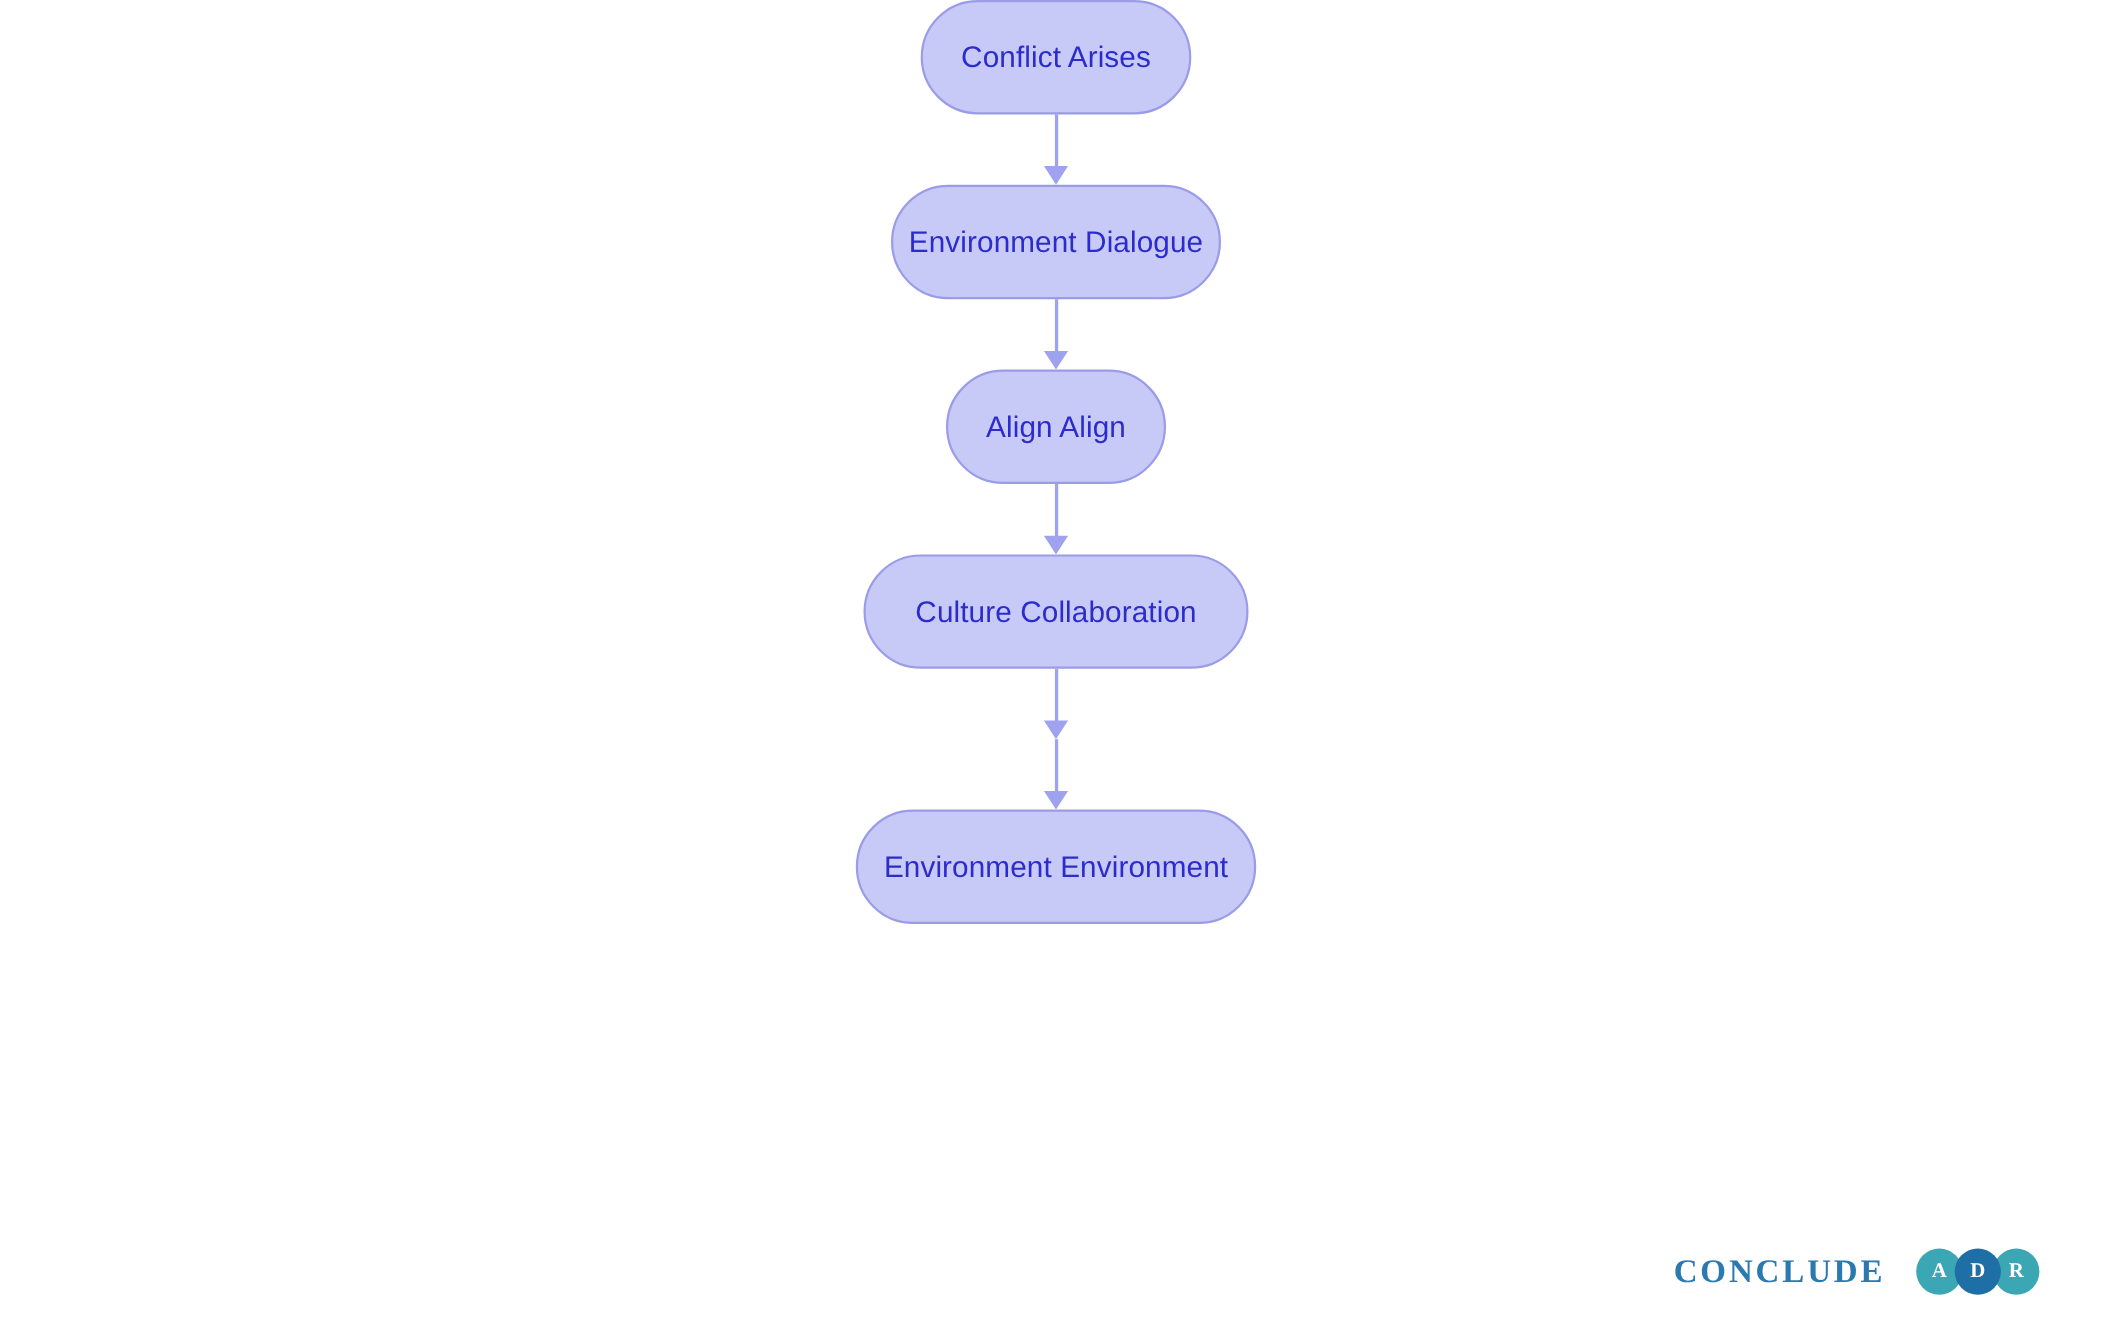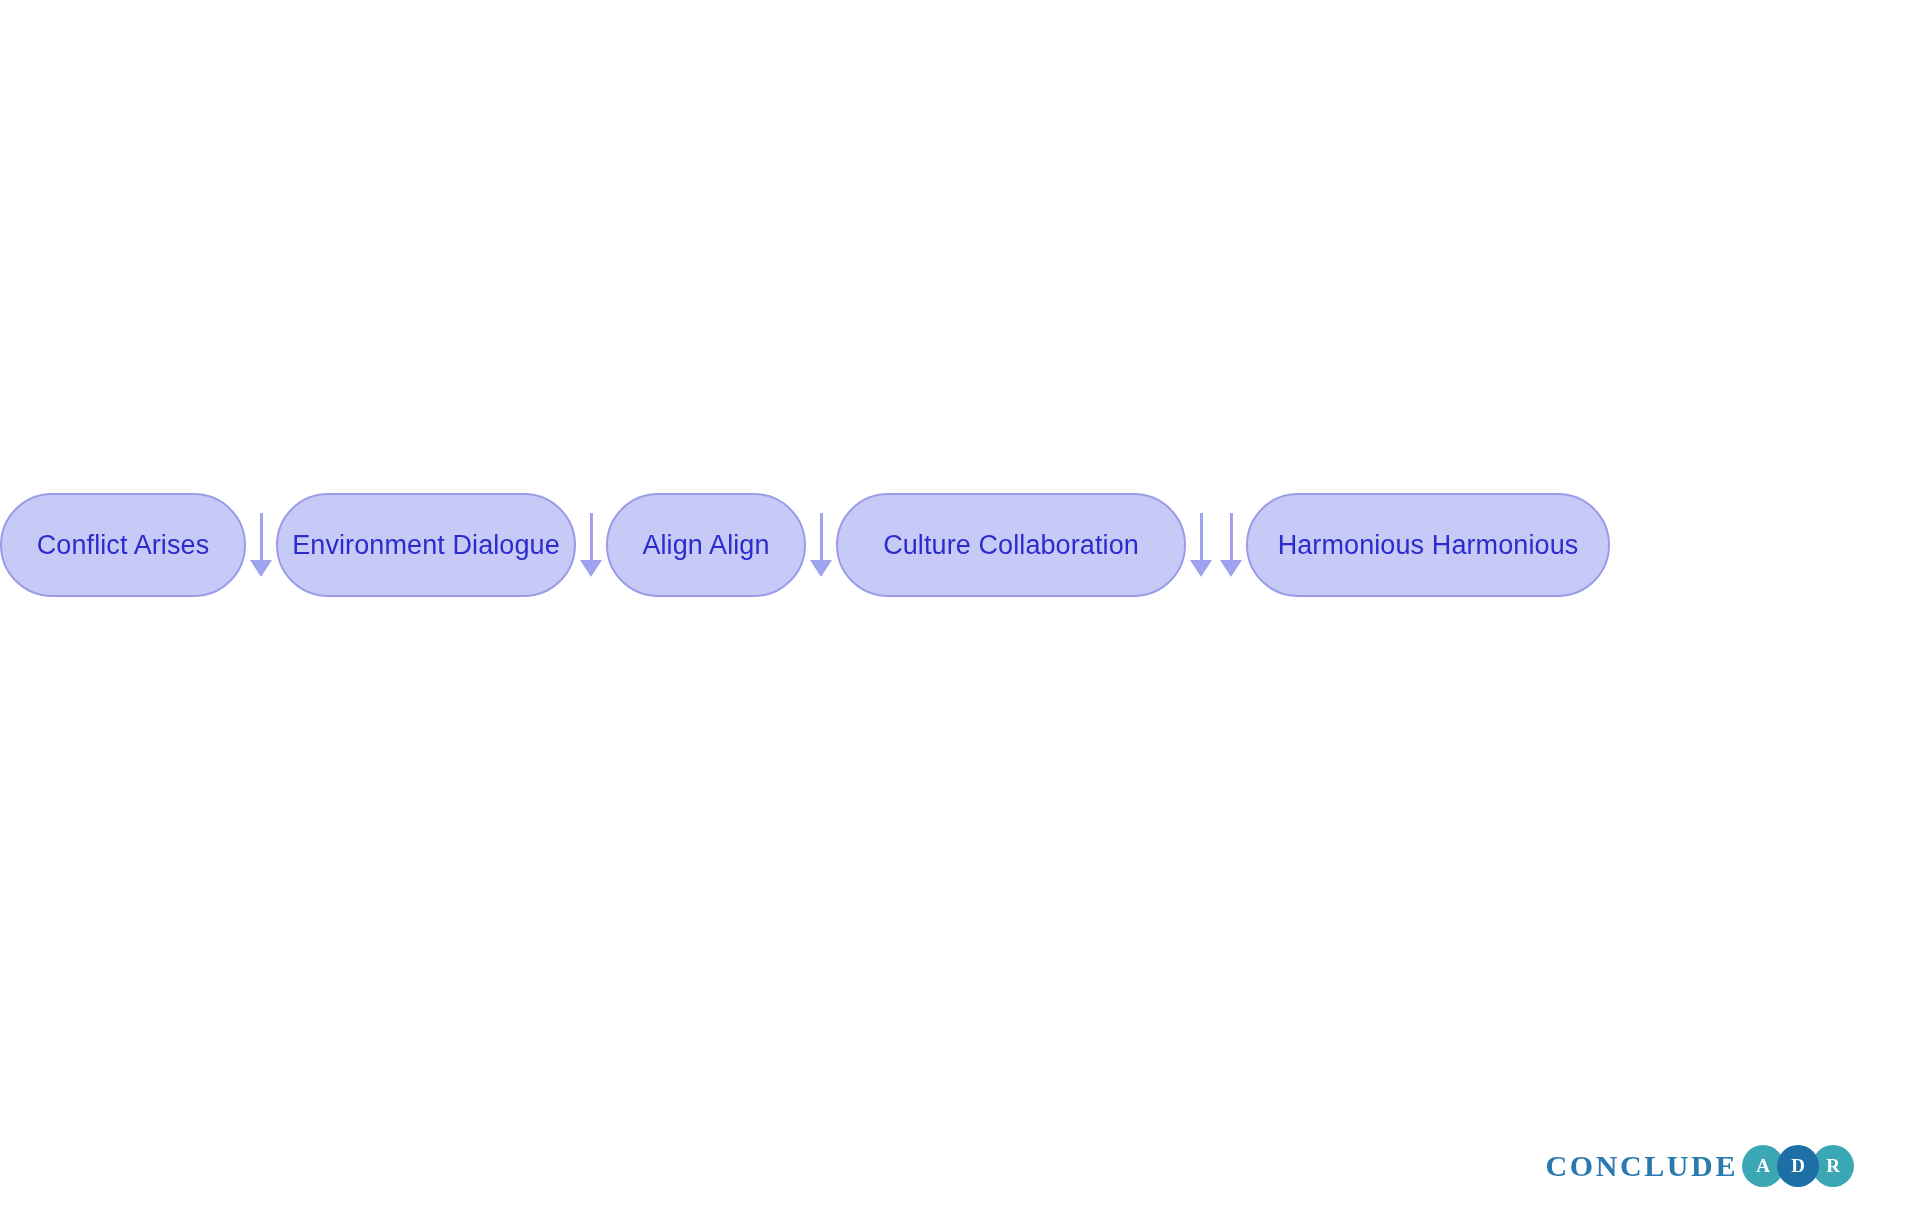--- a/index.html
+++ b/index.html
@@ -21,21 +21,21 @@
   }
 
   
   .flow {
     position: absolute;
     left: 0;
     top: 0;
     width: 1920px;
     height: 1090px;
     display: flex;
-    flex-direction: row;
+    flex-direction: column;
     align-items: center;
   }
 
   .node {
     position: relative;
     height: 104px;
     background: #c7c9f7;
     border: 2px solid #9a9ce8;
     border-radius: 60px;
     display: flex;
@@ -77,24 +77,24 @@
     border-left: 11px solid transparent;
     border-right: 11px solid transparent;
     border-top: 17px solid #9fa3ef;
     margin-top: -1px;
   }
 
   
   .brand {
     position: absolute;
     right: 66px;
-    bottom: 28px;
+    bottom: 38px;
     display: flex;
     align-items: center;
-    gap: 4px;
+    gap: 28px;
   }
 
   .brand-word {
     color: #2a7ab0;
     font-family: "Liberation Serif", serif;
     font-size: 30px;
     font-weight: bold;
     letter-spacing: 2.6px;
   }
 
@@ -166,21 +166,21 @@
       <span class="head"></span>
     </div>
 
 
     <div class="connector">
       <span class="line"></span>
       <span class="head"></span>
     </div>
 
     <div class="node" style="width:364px;">
-      <span class="node-label">Harmonious Harmonious</span>
+      <span class="node-label">Environment Environment</span>
     </div>
 
   </div>
 
   <div class="brand">
     <span class="brand-word">CONCLUDE</span>
     <span class="brand-marks">
       <span class="mark mark-a">A</span>
       <span class="mark mark-d">D</span>
       <span class="mark mark-r">R</span>

